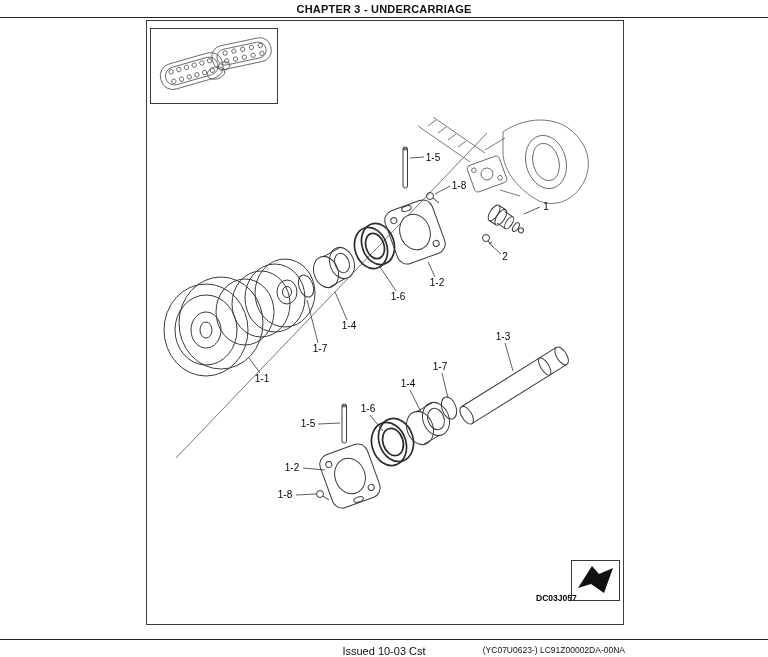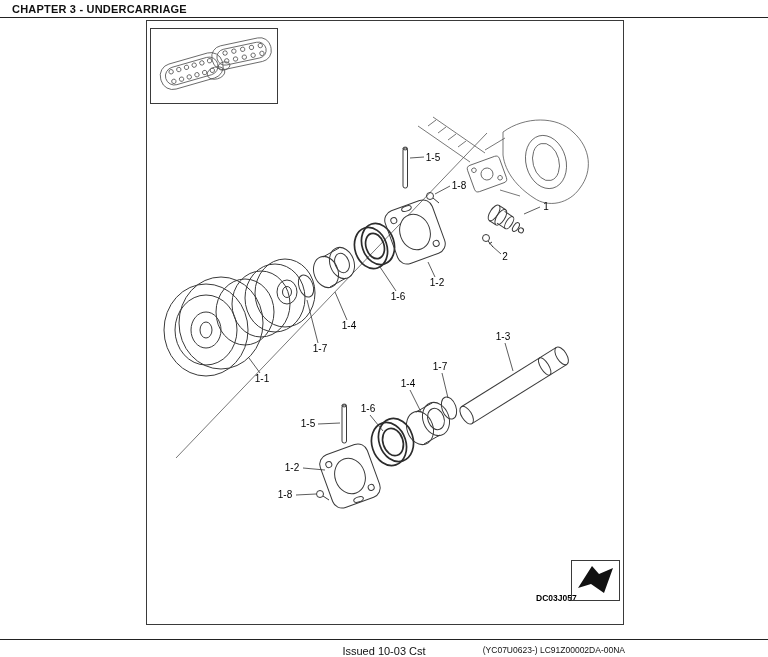--- a/index.html
+++ b/index.html
@@ -2,22 +2,22 @@
 <html><head>
 <meta charset="utf-8">
 <style>
   html,body { margin:0; padding:0; }
   body {
     width:768px; height:657px; position:relative;
     background:#ffffff; overflow:hidden;
     font-family:"Liberation Sans", sans-serif; color:#111;
   }
   .header-title {
-    position:absolute; top:3px; left:12px; right:0;
-    text-align:left; font-size:11px; font-weight:bold; letter-spacing:.2px;
+    position:absolute; top:3px; left:0; right:0;
+    text-align:center; font-size:11px; font-weight:bold; letter-spacing:.2px;
   }
   .header-rule { position:absolute; top:17px; left:0; width:768px; height:1px; background:#222; }
   .footer-rule { position:absolute; top:639px; left:0; width:768px; height:1px; background:#222; }
   .footer-left  { position:absolute; top:643px; left:146px; font-size:10px;margin-top:13px; }
   .footer-center{ position:absolute; top:645px; left:0; right:0; text-align:center; font-size:11px; }
   .footer-right { position:absolute; top:645px; right:143px; font-size:8.5px;text-align:center; }
   svg.diagram { position:absolute; top:0; left:0; }
   .ln   { fill:none; stroke:#3a3a3a; stroke-width:1; }
   .thin { fill:none; stroke:#555; stroke-width:.8; }
   .thick{ fill:none; stroke:#2c2c2c; stroke-width:1.7; }

